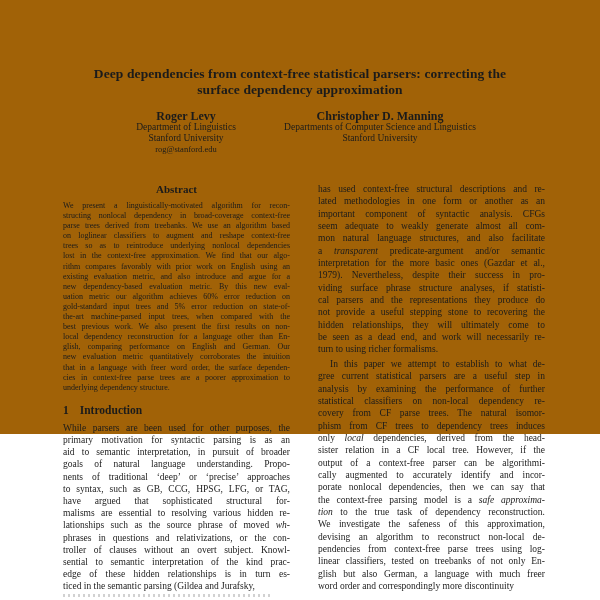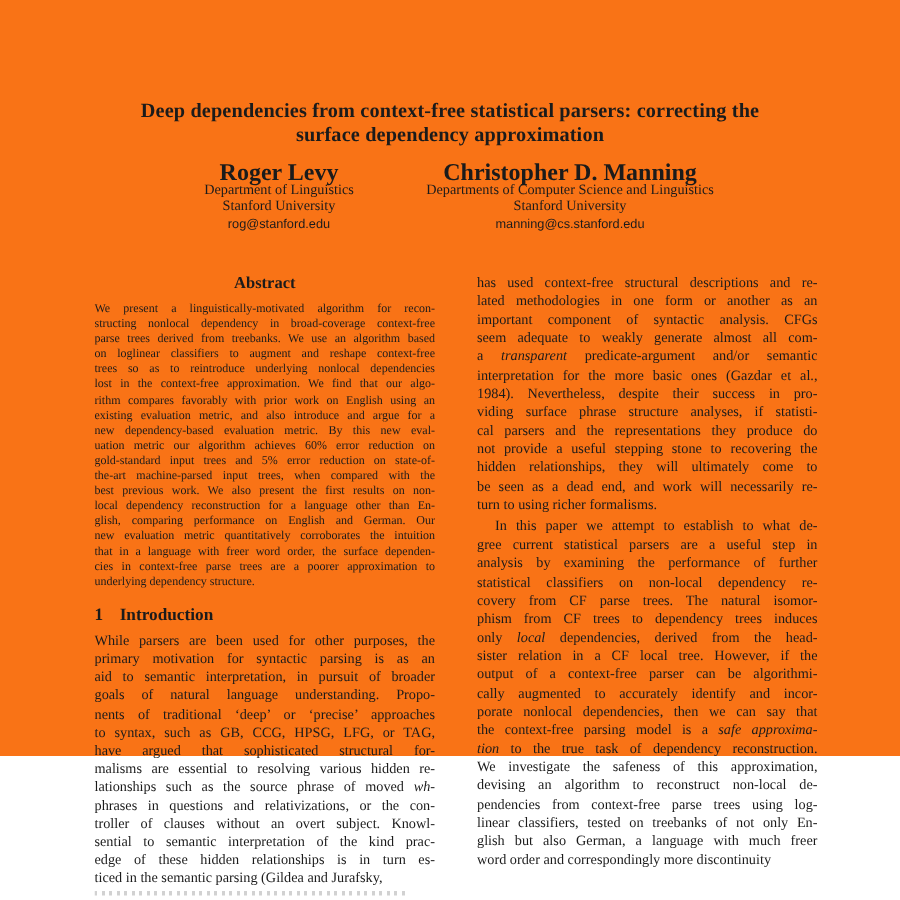--- a/index.html
+++ b/index.html
@@ -3,36 +3,36 @@
 <meta charset="utf-8">
 <style>
   html,body { margin:0; padding:0; }
   body {
     width:600px; height:600px; overflow:hidden;
     background:#ffffff;
     font-family:"Liberation Serif", serif;
     color:#1b1b1b;
     -webkit-font-smoothing:antialiased;
   }
-  .page { position:relative; width:600px; height:504px; background:#f97316; }
+  .page { position:relative; width:600px; height:434px; background:#a16207; }
 
   .paper-title {
     position:absolute; top:66px; left:0; right:0;
     text-align:center; font-weight:bold;
     font-size:13.5px; line-height:15.5px;
     letter-spacing:0.1px;
   }
 
   .authors { position:absolute; top:110px; left:0; right:0; height:60px; }
   .author-block { position:absolute; text-align:center; }
   .author-block.a0 { left:76px;  width:220px; }
   .author-block.a1 { left:240px; width:280px; }
-  .author-name  { font-weight:bold; font-size:16px;  line-height:12px; }
+  .author-name  { font-weight:bold; font-size:12px;  line-height:12px; }
   .author-line  { font-size:9.5px; line-height:11px; }
-  .author-email { font-family:Liberation Sans, sans-serif; font-size:8.5px; line-height:11.5px; }
+  .author-email { font-family:Liberation Serif, serif; font-size:8.5px; line-height:11.5px; }
 
   .columns {
     position:absolute; top:181px; left:63px;
     width:482px; height:419px; overflow:hidden;
     display:flex; gap:28px;
   }
   .col { width:234px; }
 
   .abstract-heading {
     text-align:center; font-weight:bold;
@@ -75,21 +75,20 @@
     <div class="author-block a0">
       <div class="author-name">Roger Levy</div>
       <div class="author-line">Department of Linguistics</div>
       <div class="author-line">Stanford University</div>
       <div class="author-email">rog@stanford.edu</div>
     </div>
     <div class="author-block a1">
       <div class="author-name">Christopher D. Manning</div>
       <div class="author-line">Departments of Computer Science and Linguistics</div>
       <div class="author-line">Stanford University</div>
-      <div class="author-email">manning@cs.stanford.edu</div>
     </div>
   </div>
 
   <div class="columns">
 
     <div class="col col-left">
       <div class="abstract-heading">Abstract</div>
       <div class="abstract-text">
           <div class="tl">We present a linguistically-motivated algorithm for recon-</div>
           <div class="tl">structing nonlocal dependency in broad-coverage context-free</div>
@@ -133,23 +132,24 @@
         </div>
       <div class="ghost-line"></div>
     </div>
 
     <div class="col col-right">
       <div class="body-text">
           <div class="tl">has used context-free structural descriptions and re-</div>
           <div class="tl">lated methodologies in one form or another as an</div>
           <div class="tl">important component of syntactic analysis. CFGs</div>
           <div class="tl">seem adequate to weakly generate almost all com-</div>
+          <div class="tl">mon natural language structures, and also facilitate</div>
           <div class="tl">a <i>transparent</i> predicate-argument and/or semantic</div>
           <div class="tl">interpretation for the more basic ones (Gazdar et al.,</div>
-          <div class="tl">1984). Nevertheless, despite their success in pro-</div>
+          <div class="tl">1979). Nevertheless, despite their success in pro-</div>
           <div class="tl">viding surface phrase structure analyses, if statisti-</div>
           <div class="tl">cal parsers and the representations they produce do</div>
           <div class="tl">not provide a useful stepping stone to recovering the</div>
           <div class="tl">hidden relationships, they will ultimately come to</div>
           <div class="tl">be seen as a dead end, and work will necessarily re-</div>
           <div class="tl last">turn to using richer formalisms.</div>
         </div>
       <div class="body-text para2">
           <div class="tl">In this paper we attempt to establish to what de-</div>
           <div class="tl">gree current statistical parsers are a useful step in</div>

